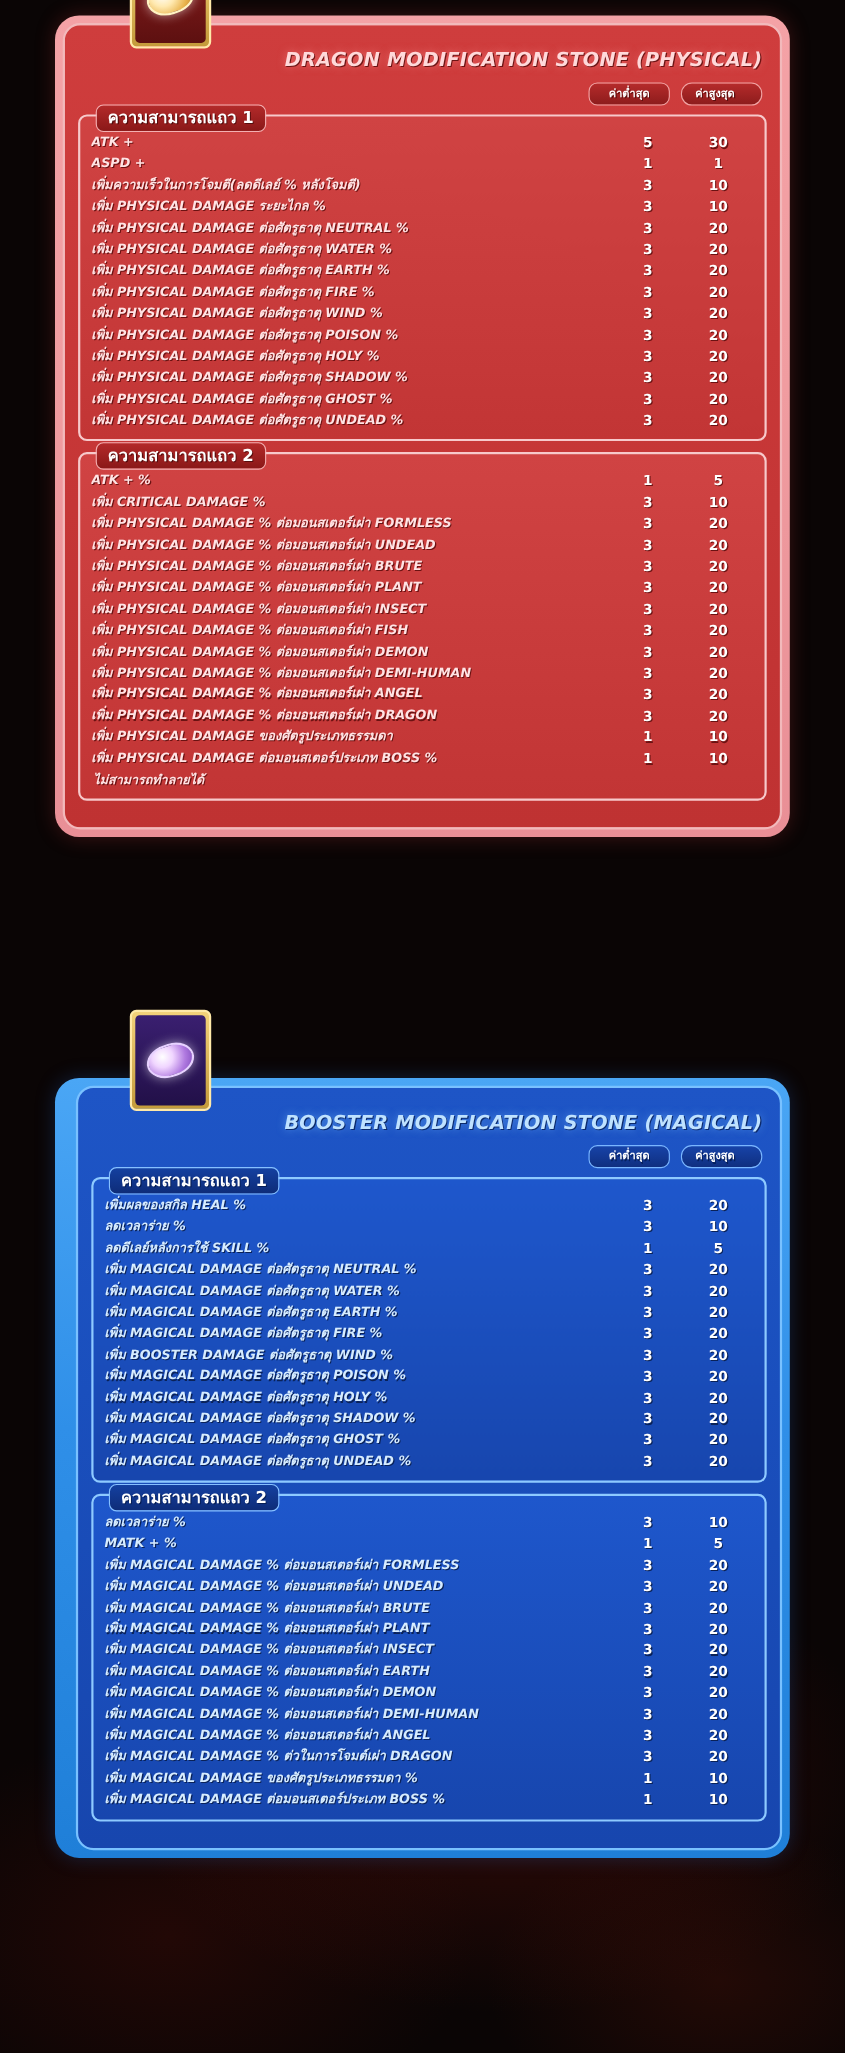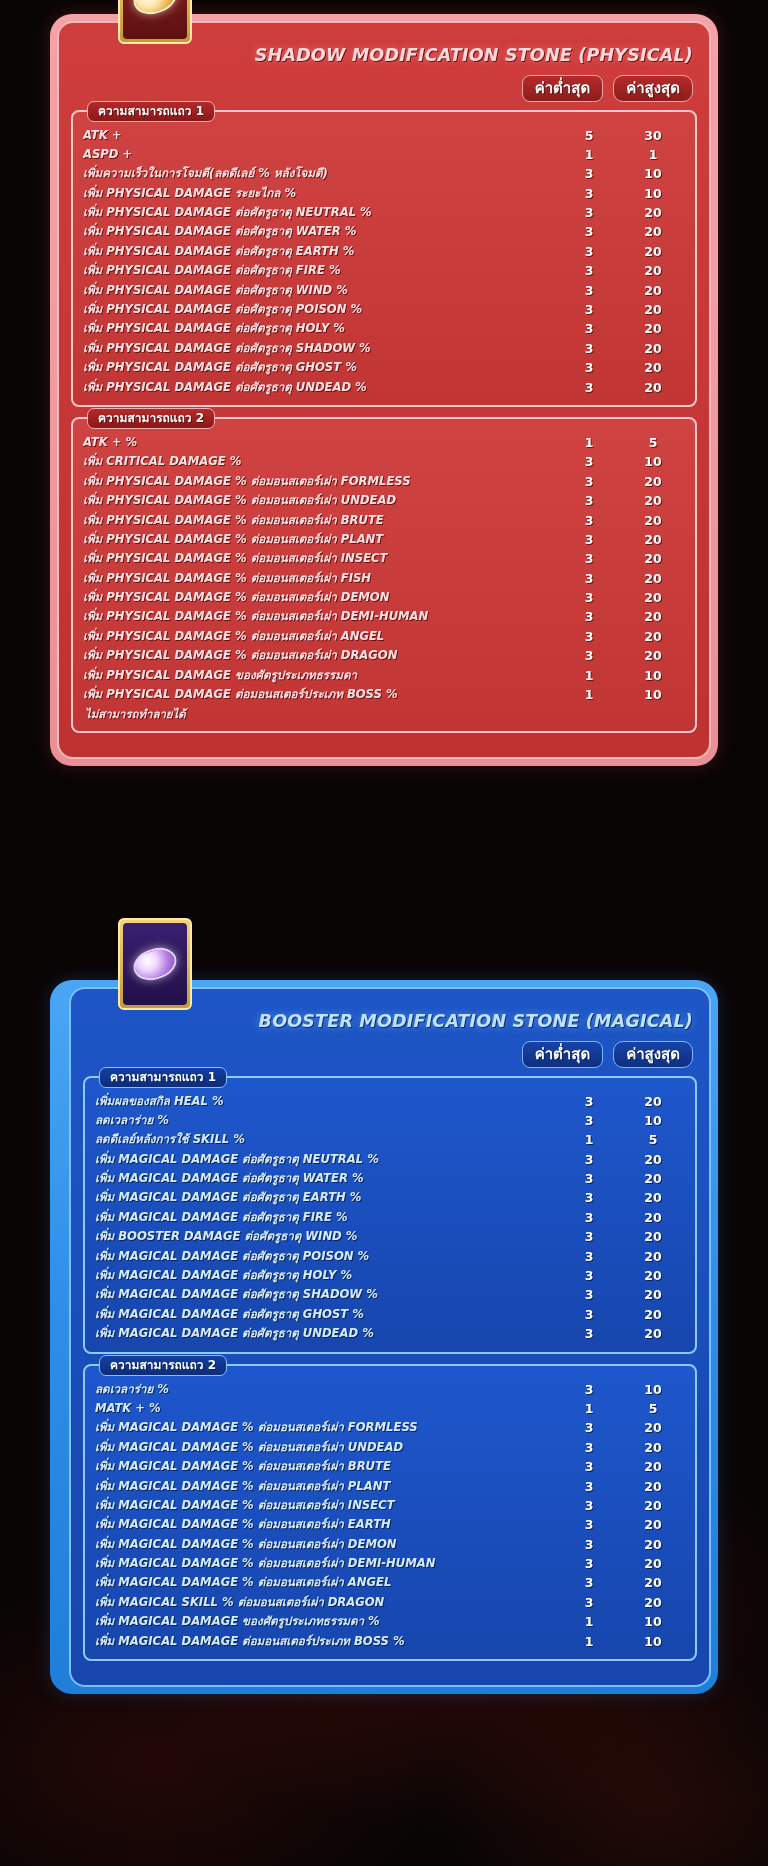--- a/index.html
+++ b/index.html
@@ -107,21 +107,21 @@
     text-shadow: 1px 1px 0 #0c2a6b, 0 0 8px rgba(120,190,255,0.6);
   }
 
   .minmax-row {
     display: flex;
     justify-content: flex-end;
     gap: 10px;
     padding: 8px 4px 8px 0;
   }
   .minmax-chip {
-    font-size: 15px;
+    font-size: 10px;
     font-weight: bold;
     color: #fff;
     padding: 4px 12px;
     border-radius: 8px;
     line-height: 1.1;
     white-space: nowrap;
   }
   .card.physical .minmax-chip {
     background: linear-gradient(180deg,#b52b2b,#8d1c1c);
     border: 1px solid #f0a3a3;
@@ -147,21 +147,21 @@
     border: 2px solid #f7c9cb;
   }
   .card.magical .section {
     background: linear-gradient(180deg,#1e57cc,#1746ae);
     border: 2px solid #8ecaff;
   }
   .section-tag {
     position: absolute;
     top: -11px;
     left: 14px;
-    font-size: 12px;
+    font-size: 15px;
     font-weight: bold;
     color: #ffffff;
     padding: 3px 10px;
     border-radius: 7px;
     line-height: 1.1;
   }
   .card.physical .section-tag {
     background: linear-gradient(180deg,#b32a2a,#8a1818);
     border: 1px solid #f3b0b2;
     text-shadow: 1px 1px 0 #560d0d;
@@ -213,21 +213,21 @@
 <body>
 
 <div class="card-wrap" id="card-physical">
   <div class="card physical">
     <div class="gem-badge physical">
       <div class="gem-face">
         <div class="gem-shape"></div>
       </div>
     </div>
     <div class="card-inner">
-      <div class="card-title">SHADOW MODIFICATION STONE (PHYSICAL)</div>
+      <div class="card-title">DRAGON MODIFICATION STONE (PHYSICAL)</div>
       <div class="minmax-row">
         <div class="minmax-chip chip-min">ค่าต่ำสุด</div>
         <div class="minmax-chip chip-max">ค่าสูงสุด</div>
       </div>
 
       <div class="section">
         <div class="section-tag">ความสามารถแถว 1</div>
         <div>
           <div class="stat-row">
               <span class="stat-label">ATK +</span>
@@ -519,21 +519,21 @@
               <span class="stat-label">เพิ่ม MAGICAL DAMAGE % ต่อมอนสเตอร์เผ่า DEMI-HUMAN</span>
               <span class="stat-min">3</span>
               <span class="stat-max">20</span>
             </div>
           <div class="stat-row">
               <span class="stat-label">เพิ่ม MAGICAL DAMAGE % ต่อมอนสเตอร์เผ่า ANGEL</span>
               <span class="stat-min">3</span>
               <span class="stat-max">20</span>
             </div>
           <div class="stat-row">
-              <span class="stat-label">เพิ่ม MAGICAL SKILL % ต่อมอนสเตอร์เผ่า DRAGON</span>
+              <span class="stat-label">เพิ่ม MAGICAL DAMAGE % ต่วในการโจมต์เผ่า DRAGON</span>
               <span class="stat-min">3</span>
               <span class="stat-max">20</span>
             </div>
           <div class="stat-row">
               <span class="stat-label">เพิ่ม MAGICAL DAMAGE ของศัตรูประเภทธรรมดา %</span>
               <span class="stat-min">1</span>
               <span class="stat-max">10</span>
             </div>
           <div class="stat-row">
               <span class="stat-label">เพิ่ม MAGICAL DAMAGE ต่อมอนสเตอร์ประเภท BOSS %</span>

